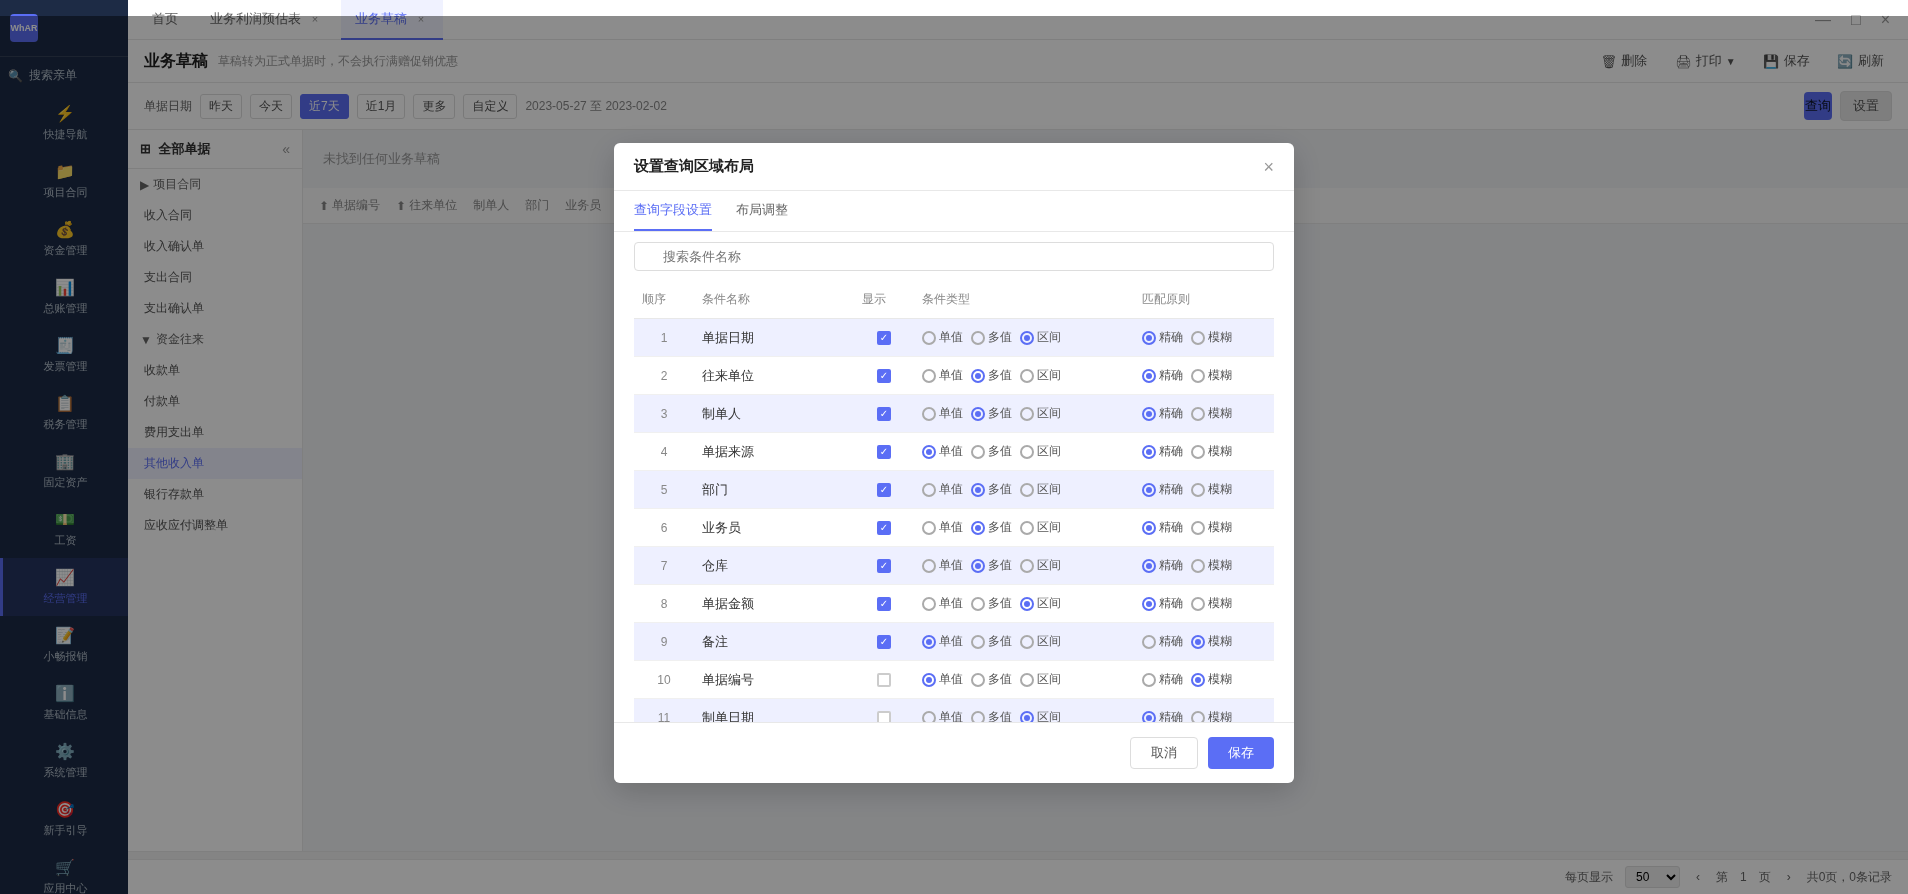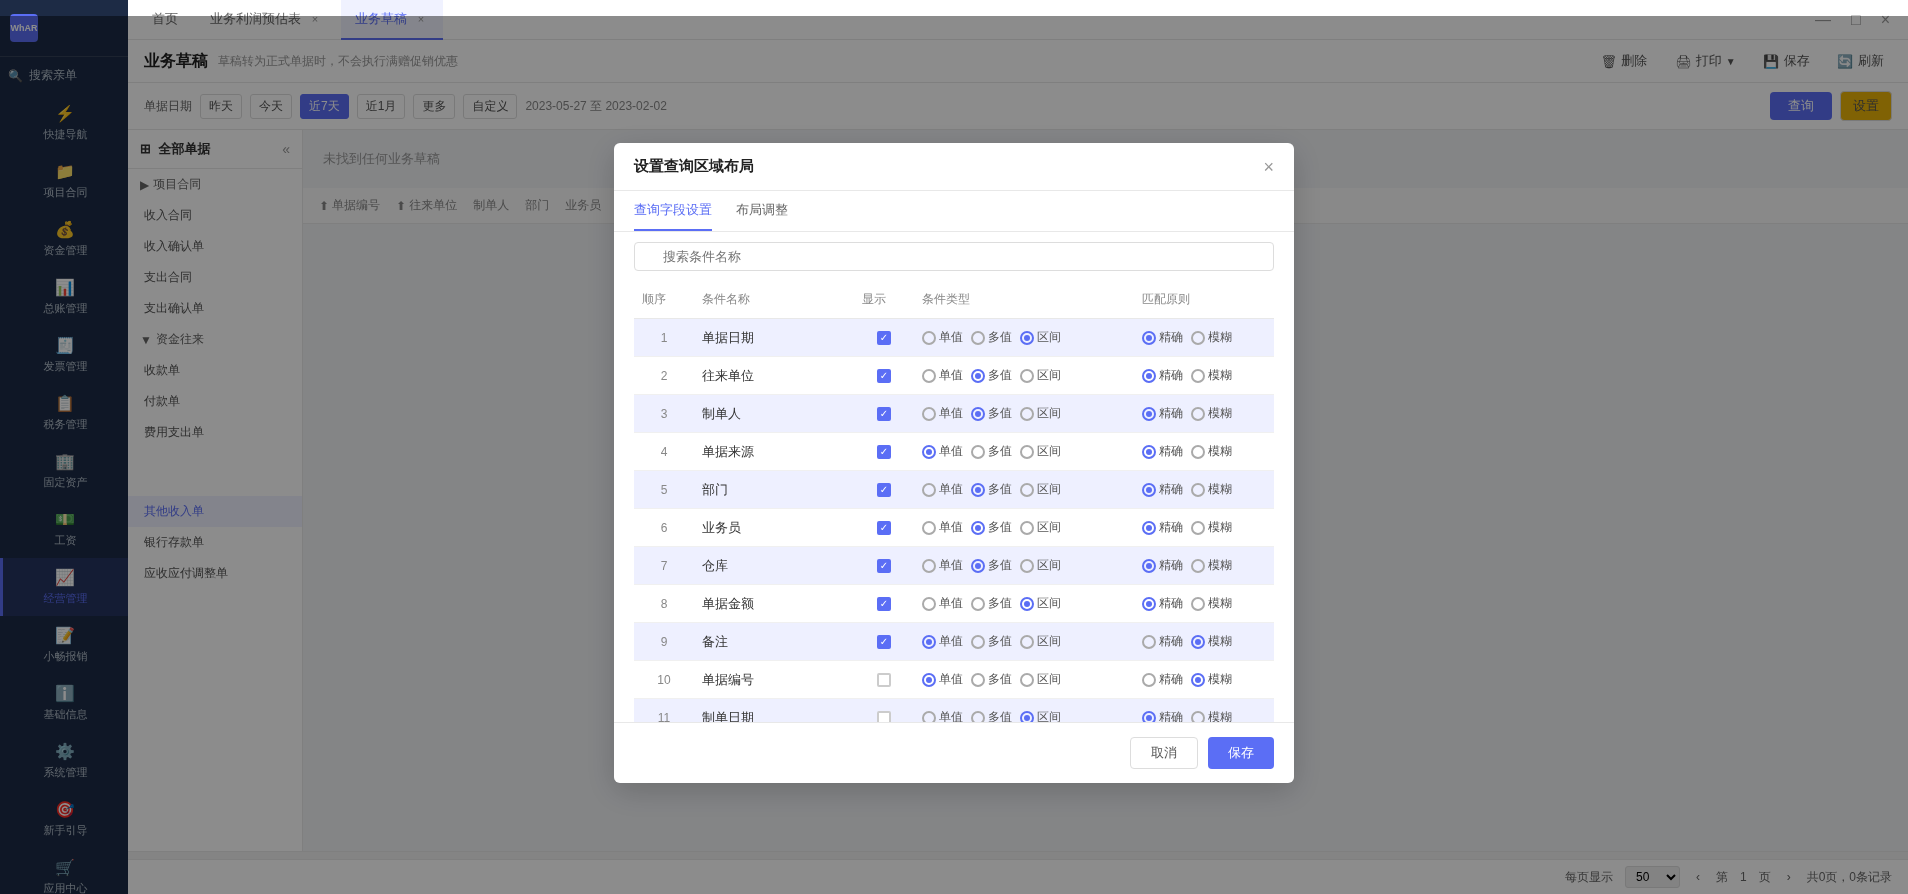--- a/index.html
+++ b/index.html
@@ -33,33 +33,33 @@
     .page-subtitle { font-size: 12px; color: #999; }
     .header-actions { display: flex; align-items: center; gap: 12px; }
     .header-btn { display: flex; align-items: center; gap: 4px; font-size: 13px; color: #555; cursor: pointer; padding: 4px 8px; border-radius: 4px; }
 
     
     .toolbar { background: #fff; padding: 8px 16px; display: flex; align-items: center; gap: 8px; border-bottom: 1px solid #e8e8e8; flex-wrap: wrap; }
     .toolbar-label { font-size: 12px; color: #666; }
     .date-btn { padding: 3px 8px; border: 1px solid #ddd; border-radius: 3px; font-size: 12px; cursor: pointer; color: #555; background: #fff; }
     .date-btn.active { background: #5b6ef5; color: #fff; border-color: #5b6ef5; }
     .date-range { font-size: 12px; color: #888; }
-    .query-btn { background: #5b6ef5; color: #ffffff; border: none; padding: 5px 18px; border-radius: 4px; cursor: pointer; font-size: 13px; }
-    .settings-btn { background: #eab308; color: #555; border: 1px solid #ddd; padding: 5px 12px; border-radius: 4px; cursor: pointer; font-size: 13px; }
+    .query-btn { background: #5b6ef5; color: #0f172a; border: none; padding: 5px 1px; border-radius: 4px; cursor: pointer; font-size: 13px; }
+    .settings-btn { background: #e5e5e5; color: #555; border: 1px solid #ddd; padding: 5px 12px; border-radius: 4px; cursor: pointer; font-size: 13px; }
 
     
     .content-area { display: flex; flex: 1; overflow: hidden; }
 
     
     .left-panel { width: 175px; background: #fff; border-right: 1px solid #e8e8e8; overflow-y: auto; flex-shrink: 0; }
     .left-panel-header { padding: 10px 12px; display: flex; align-items: center; justify-content: space-between; border-bottom: 1px solid #e8e8e8; }
     .left-panel-title { font-size: 13px; font-weight: 600; color: #333; }
     .collapse-btn { cursor: pointer; color: #999; font-size: 14px; }
     .tree-item { padding: 7px 12px 7px 16px; cursor: pointer; font-size: 12px; color: #555; display: flex; align-items: center; gap: 4px; }
-    .tree-item.active { background: #eff0ff; color: #5b6ef5; margin-top: 48px; }
+    .tree-item.active { background: #eff0ff; color: #5b6ef5; }
     .tree-group-label { padding: 7px 12px; font-size: 12px; color: #666; display: flex; align-items: center; gap: 4px; cursor: pointer; }
 
     
     .table-area { flex: 1; display: flex; flex-direction: column; overflow: hidden; }
     .no-data { padding: 20px; font-size: 13px; color: #999; }
     .table-header-row { display: flex; align-items: center; background: #fafafa; border-bottom: 1px solid #e8e8e8; padding: 0 8px; height: 36px; font-size: 12px; color: #888; }
     .th-cell { padding: 0 8px; display: flex; align-items: center; gap: 3px; }
 
     
     .bottom-bar { background: #fff; border-top: 1px solid #e8e8e8; padding: 6px 16px; display: flex; align-items: center; justify-content: flex-end; gap: 12px; font-size: 12px; color: #666; }

